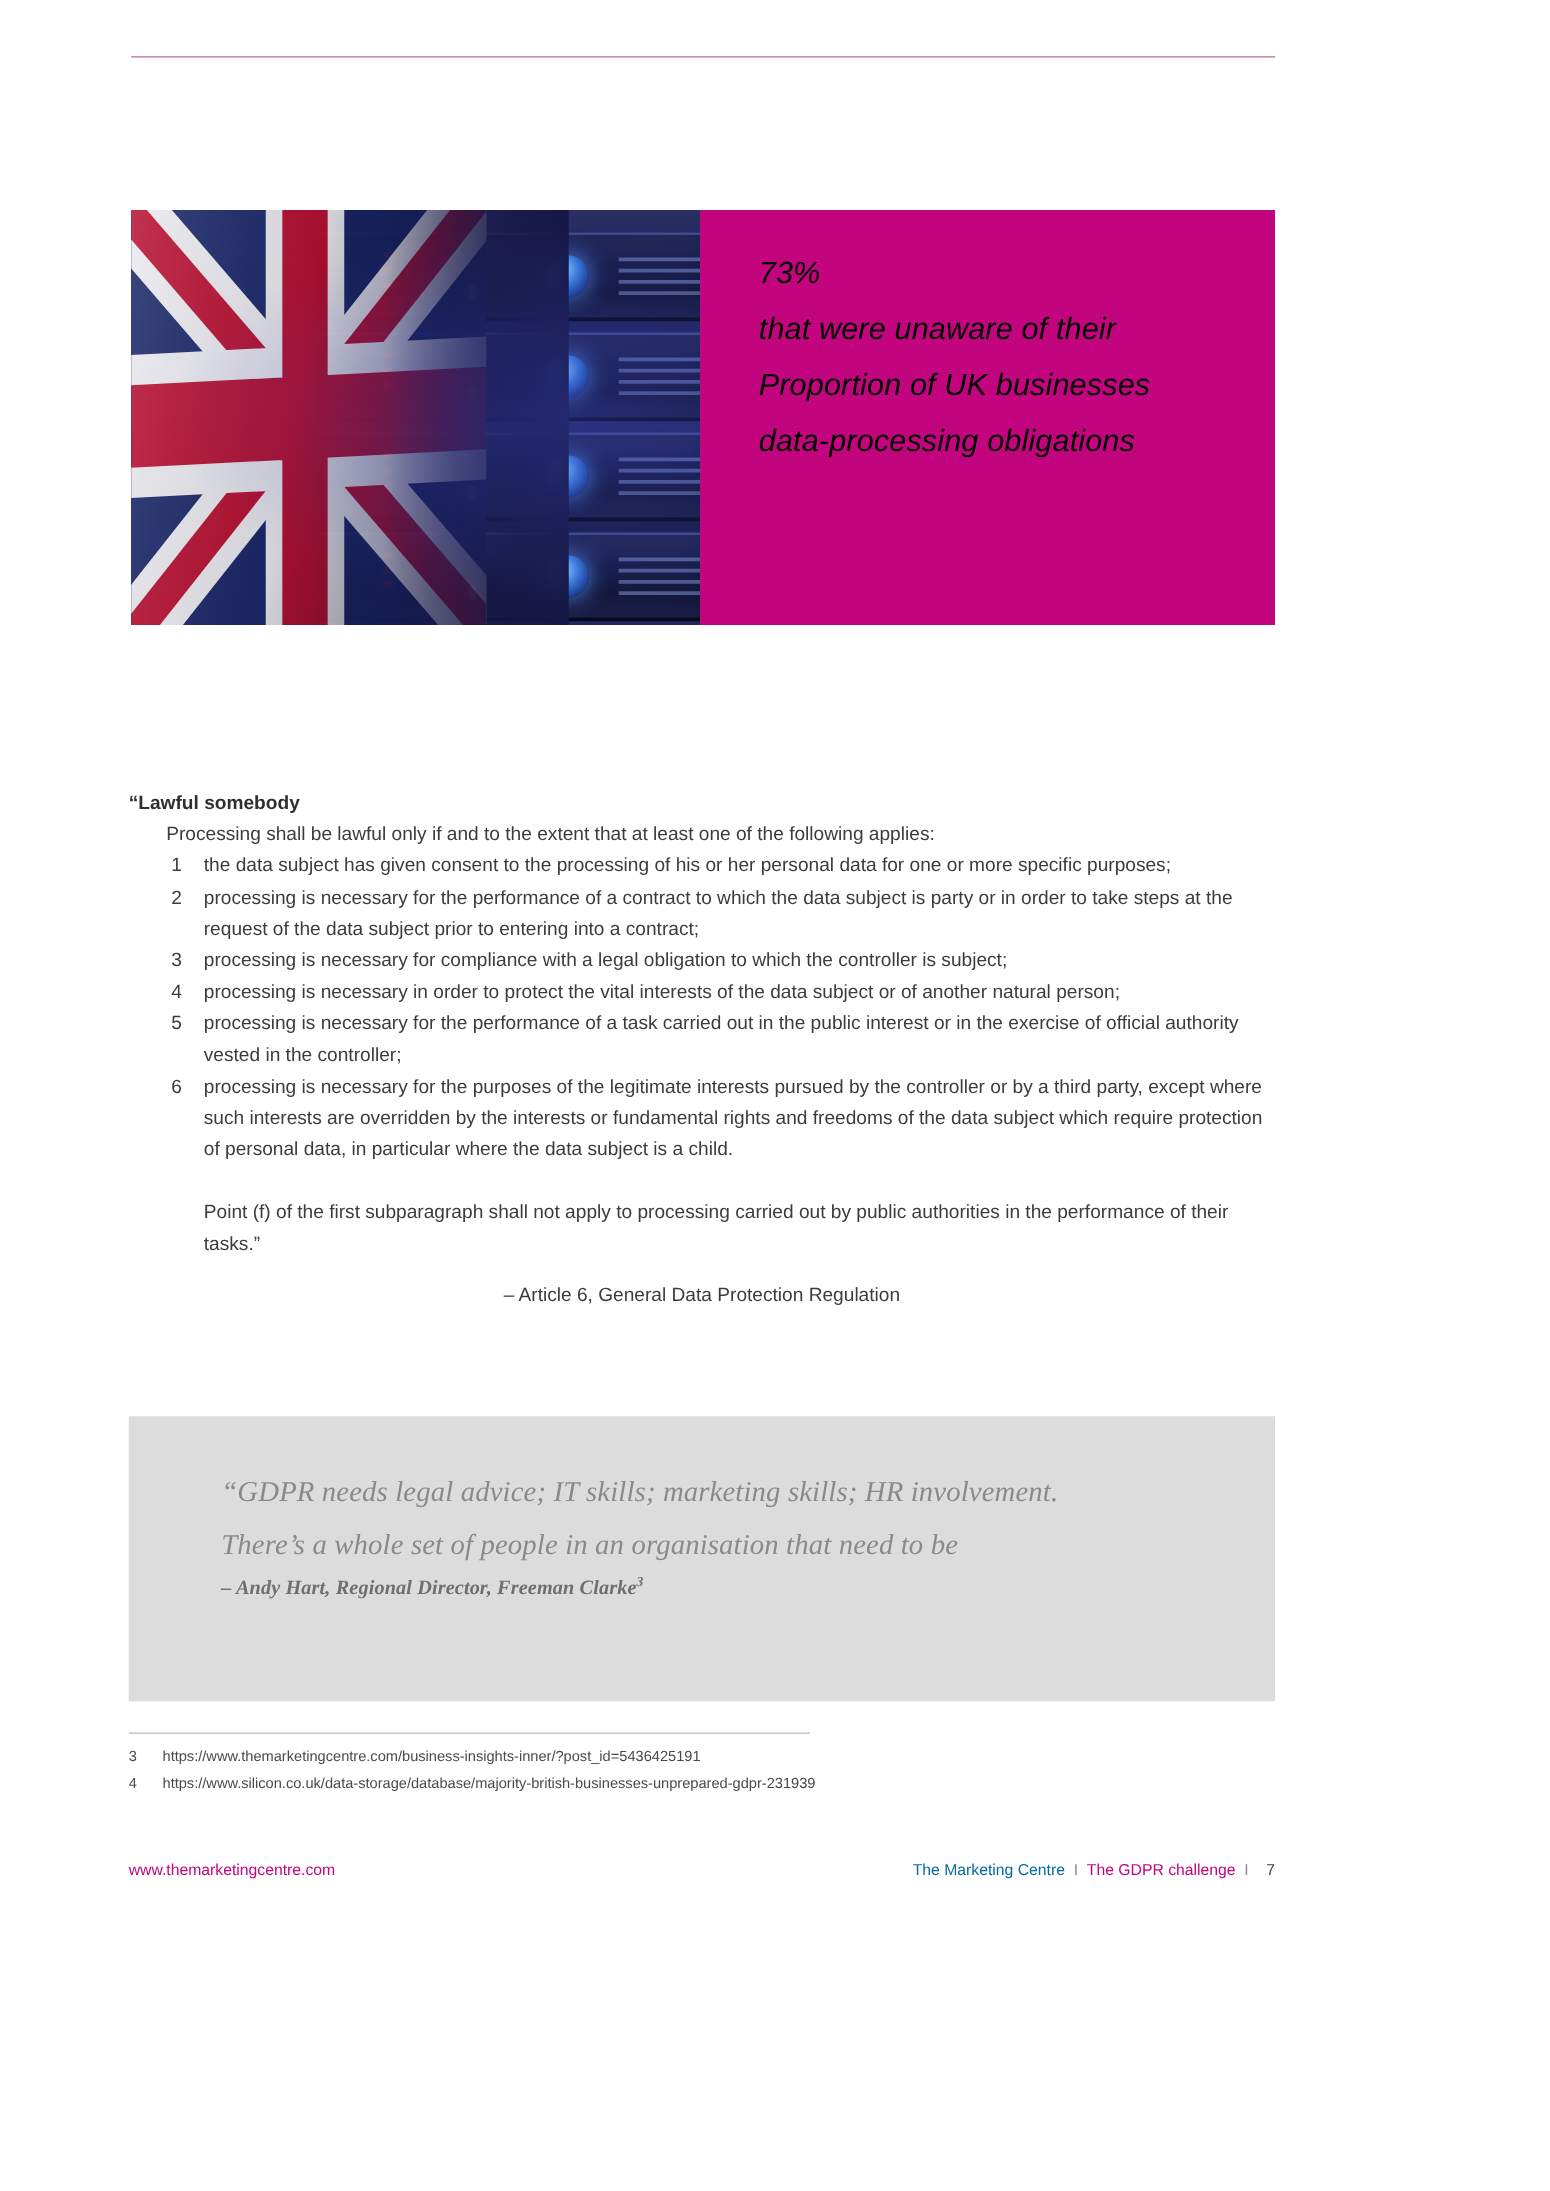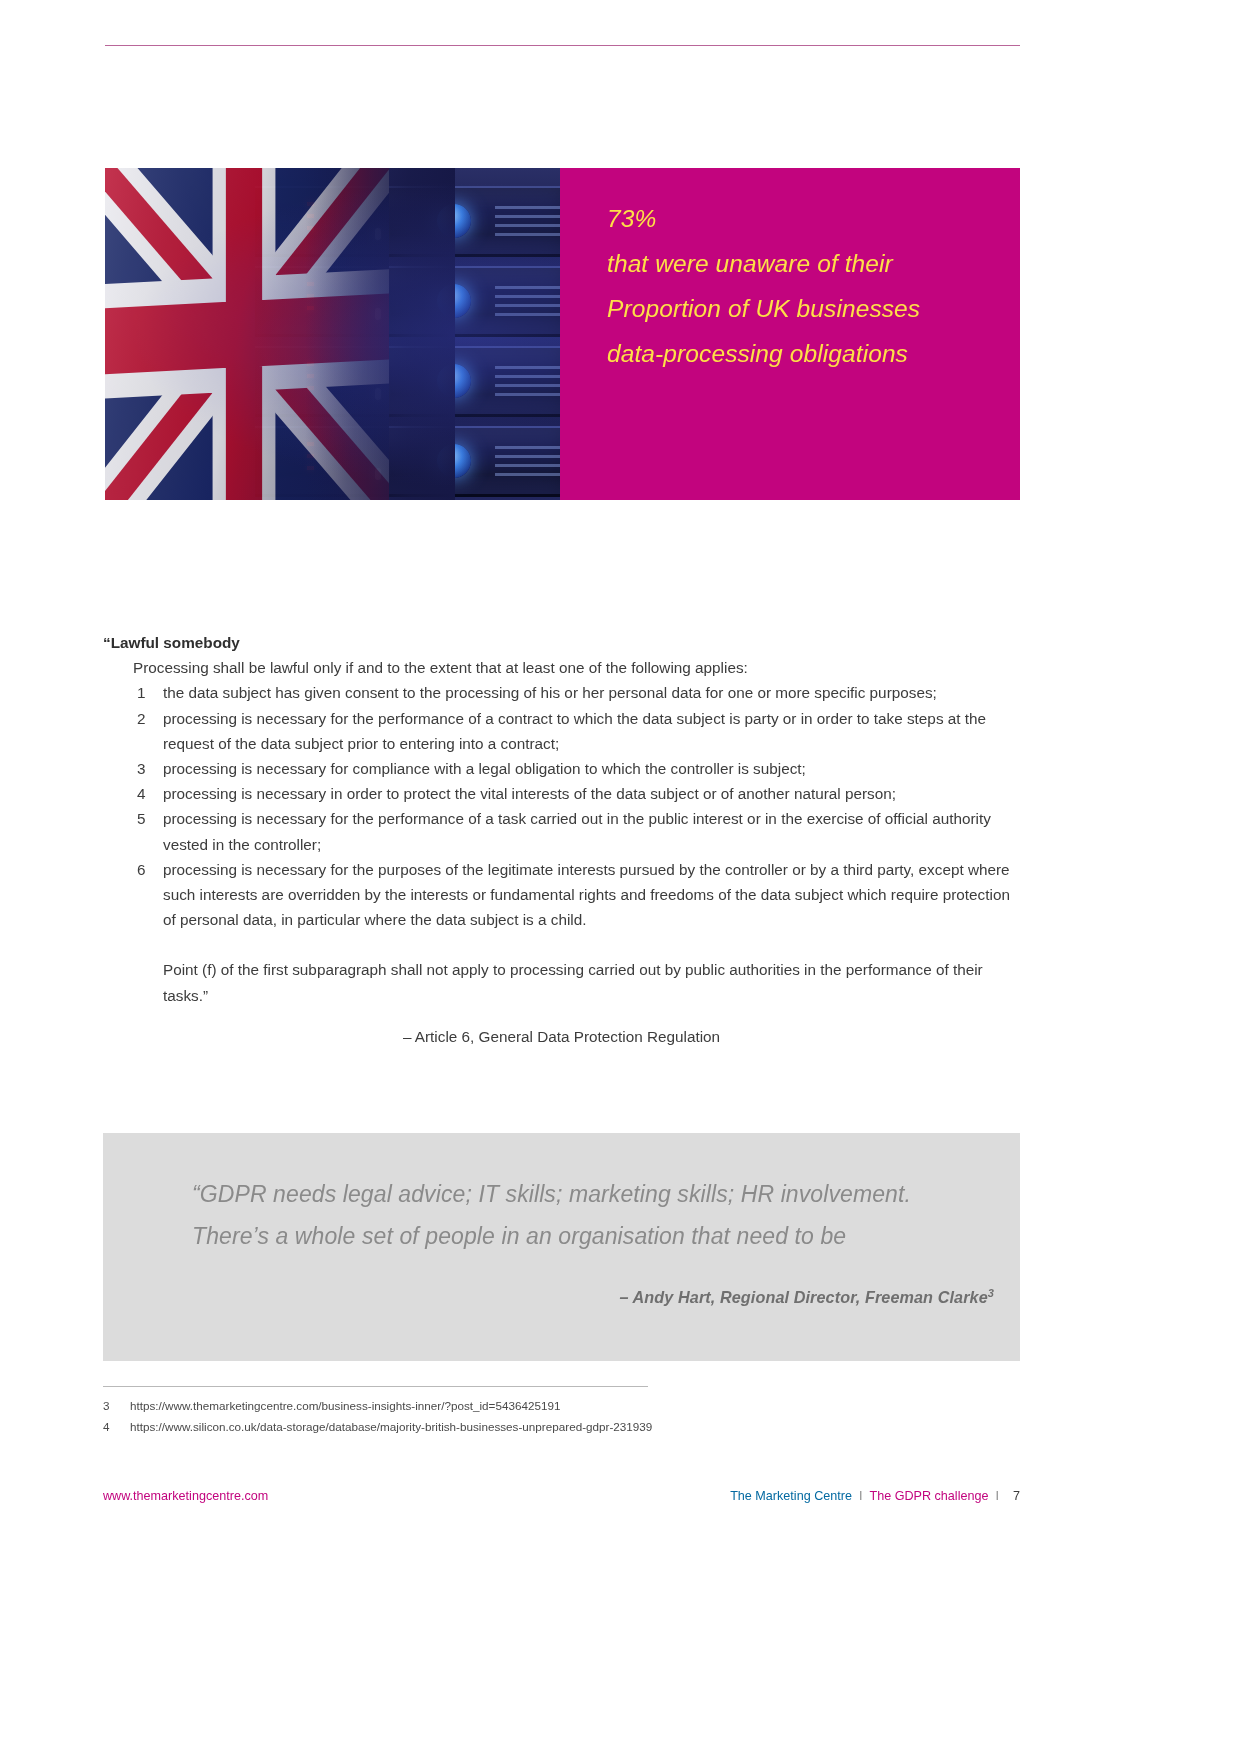--- a/index.html
+++ b/index.html
@@ -136,21 +136,21 @@
     position: relative;
   }
   .hero-text {
     position: absolute;
     left: 47px;
     top: 28px;
     right: 18px;
     font-style: italic;
     font-size: 24.5px;
     line-height: 45px;
-    color: #fde047;
+    color: #000000;
     font-weight: 400;
     letter-spacing: 0.1px;
   }
   .hero-text .ln { display: block; white-space: nowrap; }
   .hero-text sup {
     font-size: 0.58em;
     vertical-align: super;
     line-height: 0;
   }
 
@@ -204,36 +204,37 @@
   .quote-box {
     position: absolute;
     left: 103px;
     top: 1133px;
     width: 917px;
     height: 228px;
     background: #dcdcdc;
   }
   .quote-box-inner {
     position: absolute;
-    left: 89px;
+    left: 74px;
     top: 40px;
     right: 26px;
+    font-family: Liberation Serif, serif;
   }
   .pull-quote {
     font-style: italic;
     font-size: 23px;
     line-height: 42px;
     color: #8a8a8a;
     margin: 0;
     letter-spacing: 0.1px;
   }
   .pull-quote .ln { display: block; white-space: nowrap; }
   .pull-attrib {
-    margin: 31px 0 0 0;
-    text-align: right;
+    margin: 4px 0 0 0;
+    text-align: left;
     font-style: italic;
     font-weight: bold;
     font-size: 16.2px;
     color: #6f6f6f;
     letter-spacing: 0.1px;
   }
   .pull-attrib sup { font-size: 0.68em; vertical-align: super; line-height: 0; }
 
   
   .fn-rule {

